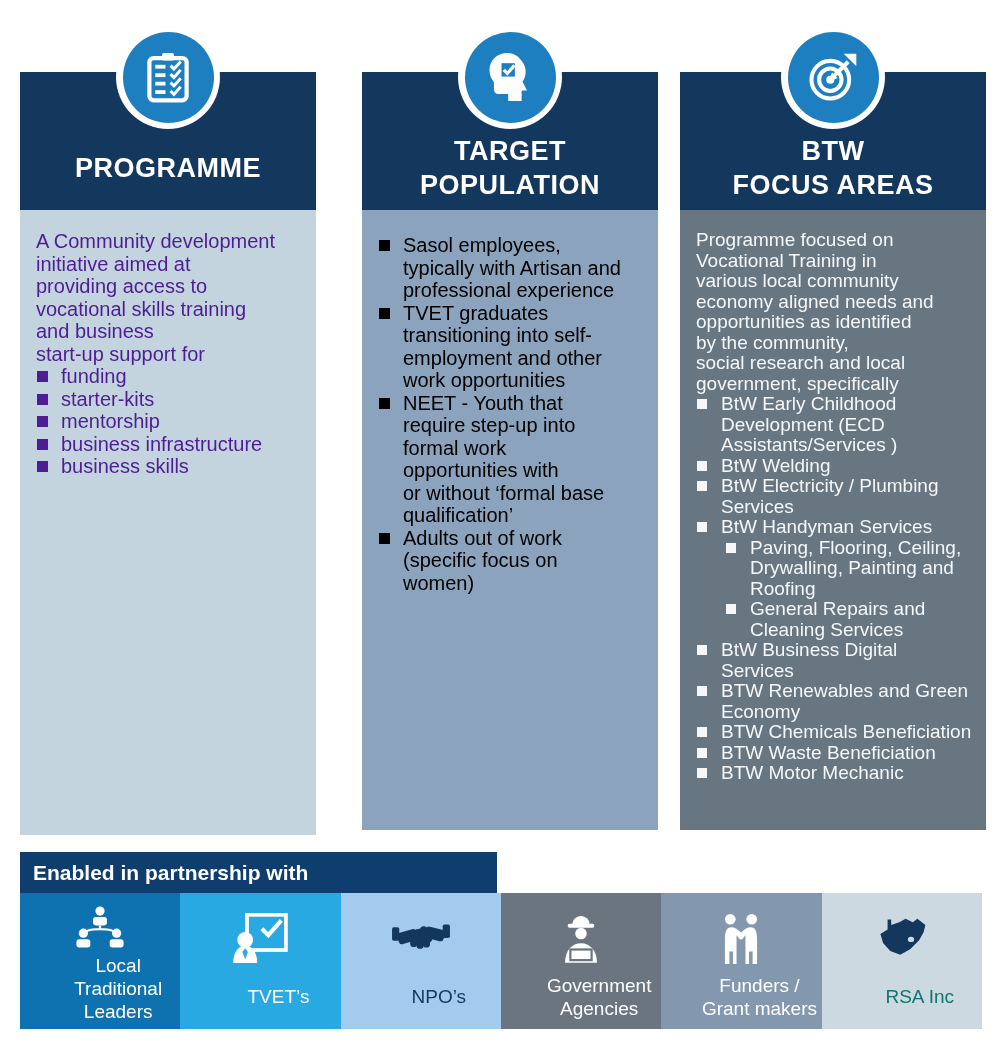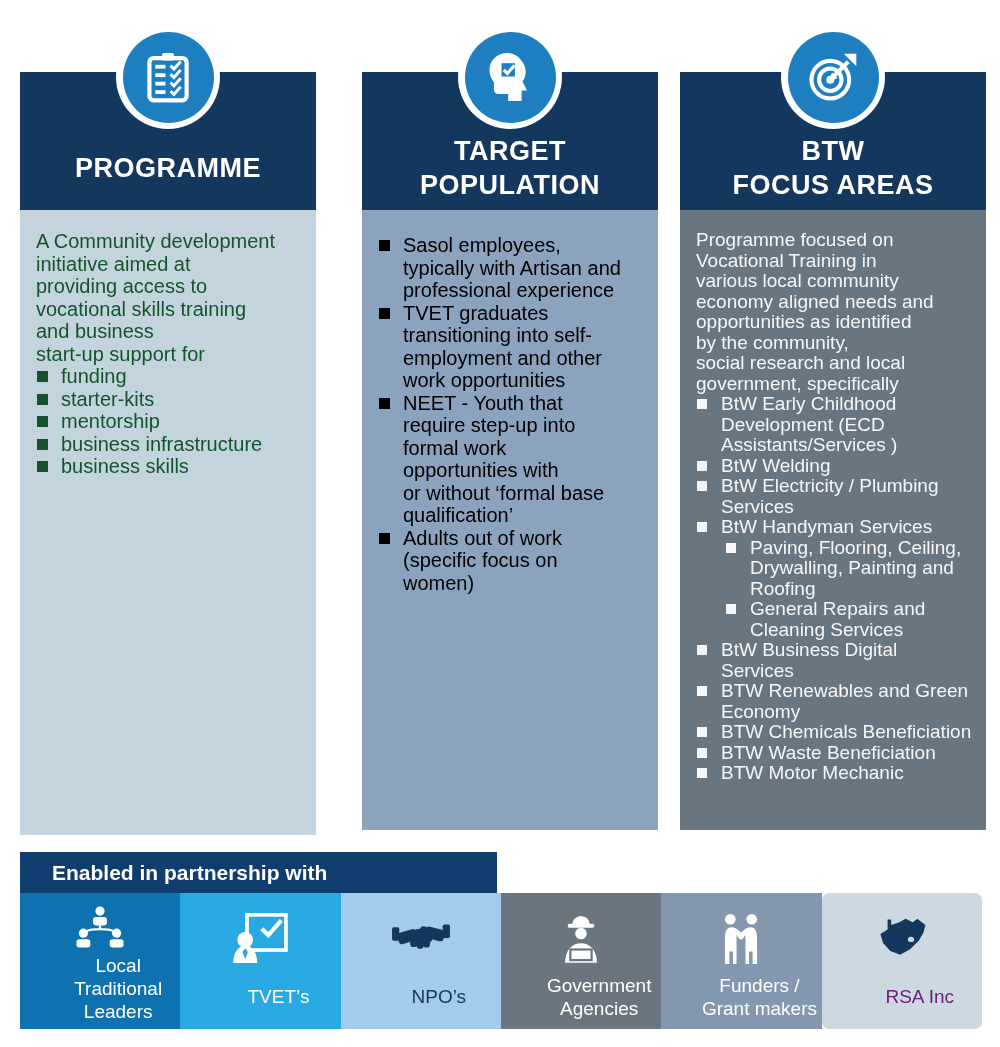--- a/index.html
+++ b/index.html
@@ -28,21 +28,21 @@
   .intro { white-space:pre-line; margin:0; }
   .bullets { list-style:none; margin:0; padding:0; }
   .bullet-item { position:relative; padding-left:25px; }
   .bullet-item .sq { position:absolute; left:1px; top:6px; width:11px; height:11px; background:currentColor; }
   #col3 .bullet-item .sq { top:5px; width:10px; height:10px; }
   .bullet-item.lvl2 { margin-left:29px; }
   .bullet-item.lvl2 .sq { width:9px; height:9px; }
   .btx { white-space:pre-line; }
 
   .banner { position:absolute; left:20px; top:852px; width:477px; height:41px;
-            display:flex; align-items:center; padding-left:32px;
+            display:flex; align-items:center; padding-left:13px;
             font-size:21px; font-weight:700; }
 
   .partners { position:absolute; left:20px; top:893px; width:962px; height:136px; display:flex; }
   .cell { flex:1 1 0; display:flex; flex-direction:column; align-items:center; padding-top:13px; }
   .cell-icon { height:64px; display:flex; align-items:center; justify-content:center; }
   .cell-label { flex:1; display:flex; align-items:center; justify-content:center; text-align:center;
                 font-size:19px; line-height:23px; white-space:pre-line; padding-bottom:6px;margin-left:36px; }
 </style>
 </head>
 <body>
@@ -66,21 +66,21 @@
               <path d="M29 16l4 4 8-9"></path>
               <path d="M29 26l4 4 8-9"></path>
               <path d="M29 36l4 4 8-9"></path>
               <path d="M29 46l4 4 8-9"></path>
             </g>
           </svg>
         </div>
       </div>
       <h2 class="col-title">PROGRAMME</h2>
     </div>
-    <div class="col-body" style="background-color: rgb(196, 212, 222); color: #14532d;">
+    <div class="col-body" style="background-color: rgb(196, 212, 222); color: #4c1d95;">
       <p class="intro">A Community development
 initiative aimed at
 providing access to
 vocational skills training
 and business
 start-up support for</p>
       <ul class="bullets">
           <li class="bullet-item"><span class="sq"></span><span class="btx">funding</span></li>
           <li class="bullet-item"><span class="sq"></span><span class="btx">starter-kits</span></li>
           <li class="bullet-item"><span class="sq"></span><span class="btx">mentorship</span></li>
@@ -258,21 +258,21 @@
             <circle cx="40" cy="8" r="6"></circle>
             <path d="M10 58L10 30C10 20 13 17 17 17C21 17 24 19 27 22L32 27 29 31 23 26 23 58 19 58 19 44 15 44 15 58Z"></path>
             <path d="M46 58L46 30C46 20 43 17 39 17C35 17 32 19 29 22L24 27 27 31 33 26 33 58 37 58 37 44 41 44 41 58Z"></path>
           </g>
         </svg>
       </div>
       <div class="cell-label">Funders /
 Grant makers</div>
     </div>
 
-    <div class="cell" style="background-color: rgb(205, 217, 225); color: #701a75; border-radius: 7px;">
+    <div class="cell" style="background-color: rgb(205, 217, 225); color: #0f766e;">
       <div class="cell-icon">
         <svg viewBox="0 0 60 52" width="54" height="47">
           <path fill="#14375e" d="M14 16L14 5 18 5 18 11 27 8 34 4 42 8 47 4 56 11 54 19 49 28 39 38 28 44 17 40 9 31 6 21Z"></path>
           <ellipse cx="40" cy="27" rx="3.5" ry="3" fill="#cdd9e1"></ellipse>
         </svg>
       </div>
       <div class="cell-label">RSA Inc</div>
     </div>
 
   </div>

